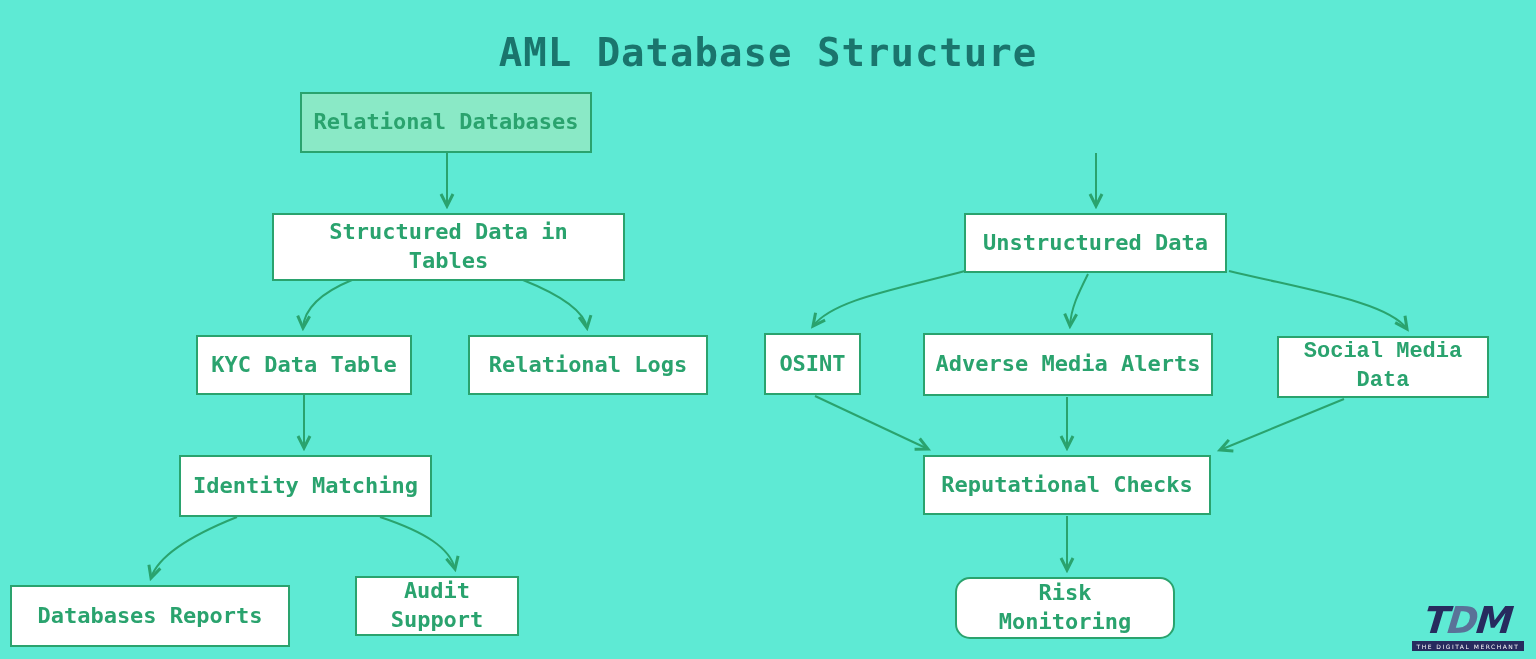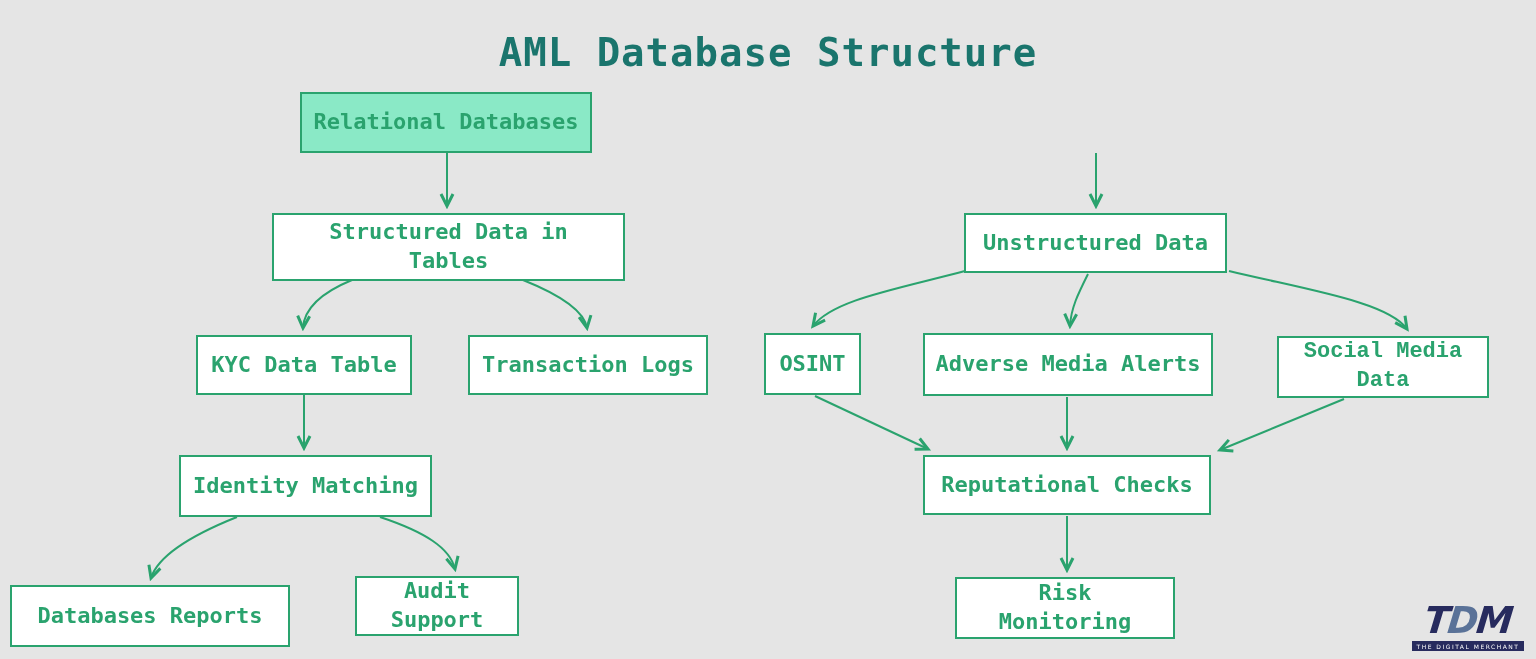--- a/index.html
+++ b/index.html
@@ -4,21 +4,21 @@
 <style>
   :root{
     --accent:#2aa36e;
     --fill:#8ae9c6;
     --title:#1a756d;
     --navy:#272b5e;
     --slate:#5a7298;
   }
   html,body{margin:0;padding:0;background:#ffffff;}
   .canvas{
-    position:relative;width:1536px;height:659px;background:#e5e5e5;
+    position:relative;width:1536px;height:659px;background:#5eead4;
     font-family:"DejaVu Sans Mono","Liberation Mono",monospace;overflow:hidden;
   }
   .diagram-title{
     position:absolute;top:30px;left:0;width:100%;text-align:center;
     font-size:39px;font-weight:bold;color:var(--title);letter-spacing:1px;margin:0;
   }
   .edges{position:absolute;top:0;left:0;width:1536px;height:659px;pointer-events:none;}
   .edges path{fill:none;stroke:var(--accent);stroke-width:2;}
   .node{
     position:absolute;box-sizing:border-box;border:2px solid var(--accent);
@@ -69,40 +69,40 @@
     <path d="M1067,516 L1067,570" marker-end="url(#arrow)"></path>
   </svg>
 
   <div class="node filled" style="left:300px;top:92px;width:292px;height:61px;text-align:right;">Relational Databases</div>
 
   <div class="node" style="left:196px;top:335px;width:216px;height:60px;">KYC Data Table</div>
 
   <div class="node" style="left:272px;top:213px;width:353px;height:68px;">Structured Data in
 Tables</div>
 
-  <div class="node" style="left:468px;top:335px;width:240px;height:60px;">Transaction Logs</div>
+  <div class="node" style="left:468px;top:335px;width:240px;height:60px;">Relational Logs</div>
 
   <div class="node" style="left:179px;top:455px;width:253px;height:62px;text-align:center;">Identity Matching</div>
 
   <div class="node" style="left:10px;top:585px;width:280px;height:62px;">Databases Reports</div>
 
   <div class="node" style="left:355px;top:576px;width:164px;height:60px;">Audit Support</div>
 
 
   <div class="node" style="left:964px;top:213px;width:263px;height:60px;">Unstructured Data</div>
 
   <div class="node" style="left:764px;top:333px;width:97px;height:62px;">OSINT</div>
 
   <div class="node" style="left:923px;top:333px;width:290px;height:63px;">Adverse Media Alerts</div>
 
   <div class="node" style="left:1277px;top:336px;width:212px;height:62px;font-family:Liberation Mono, monospace;">Social Media Data</div>
 
   <div class="node" style="left:923px;top:455px;width:288px;height:60px;">Reputational Checks</div>
 
-  <div class="node" style="left:955px;top:577px;width:220px;height:62px;">Risk
+  <div class="node" style="left:955px;top:577px;width:220px;height:62px;border-radius:15px;">Risk
 Monitoring</div>
 
   <div class="logo">
     <div class="logo-letters"><span>T</span><span class="mid">D</span><span>M</span></div>
     <div class="logo-bar">THE DIGITAL MERCHANT</div>
   </div>
 
 </div>
 
 </body></html>

